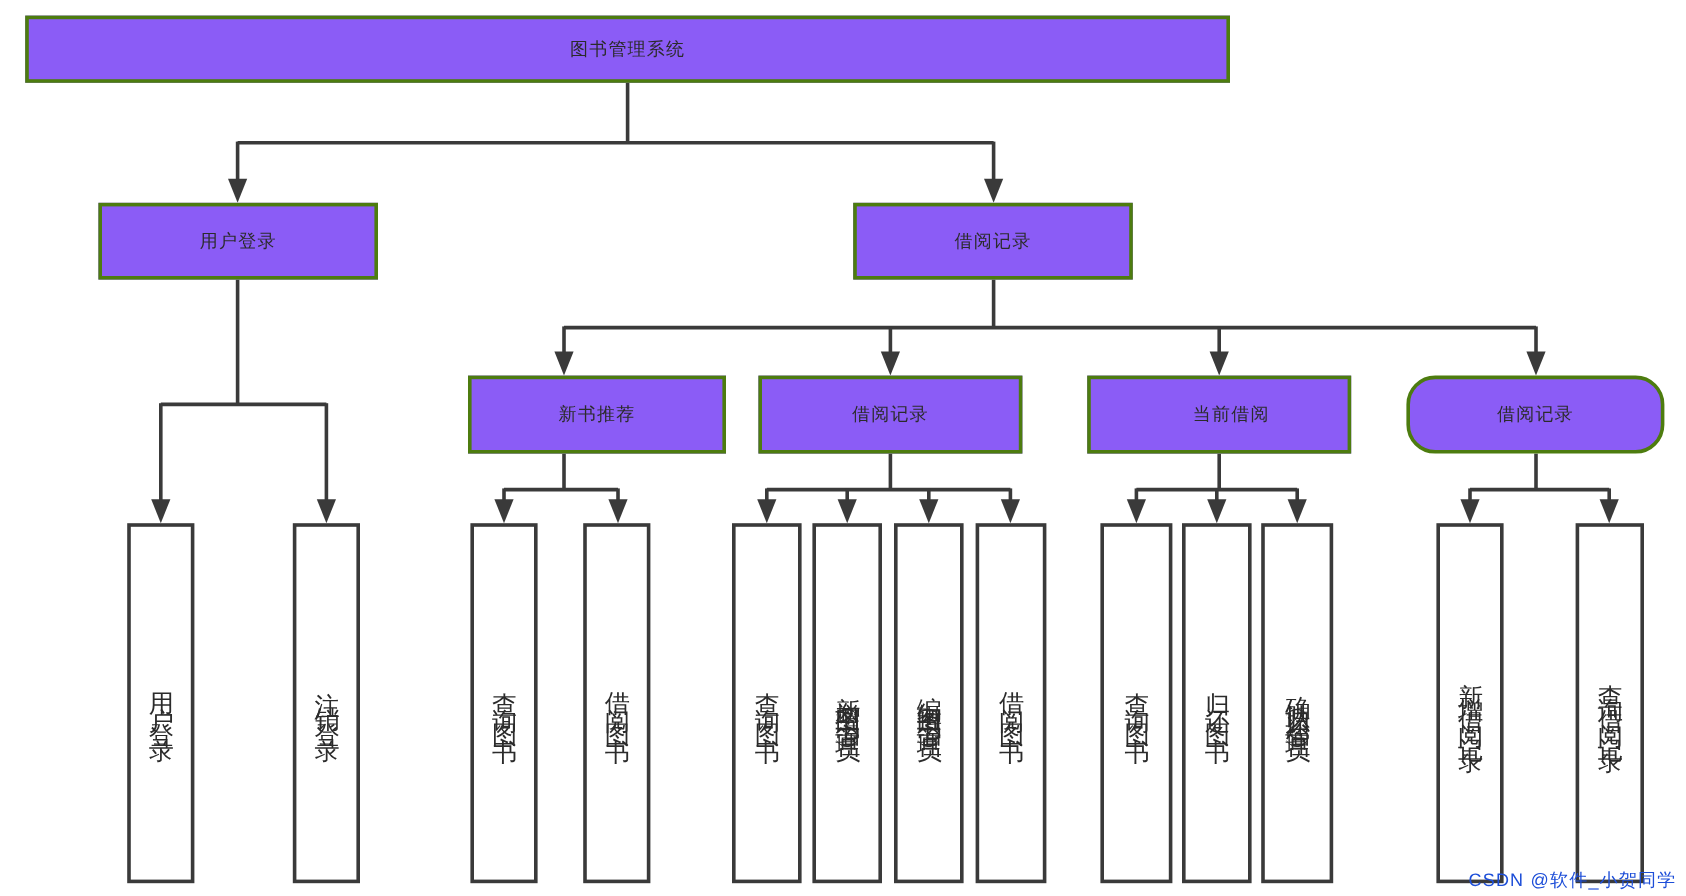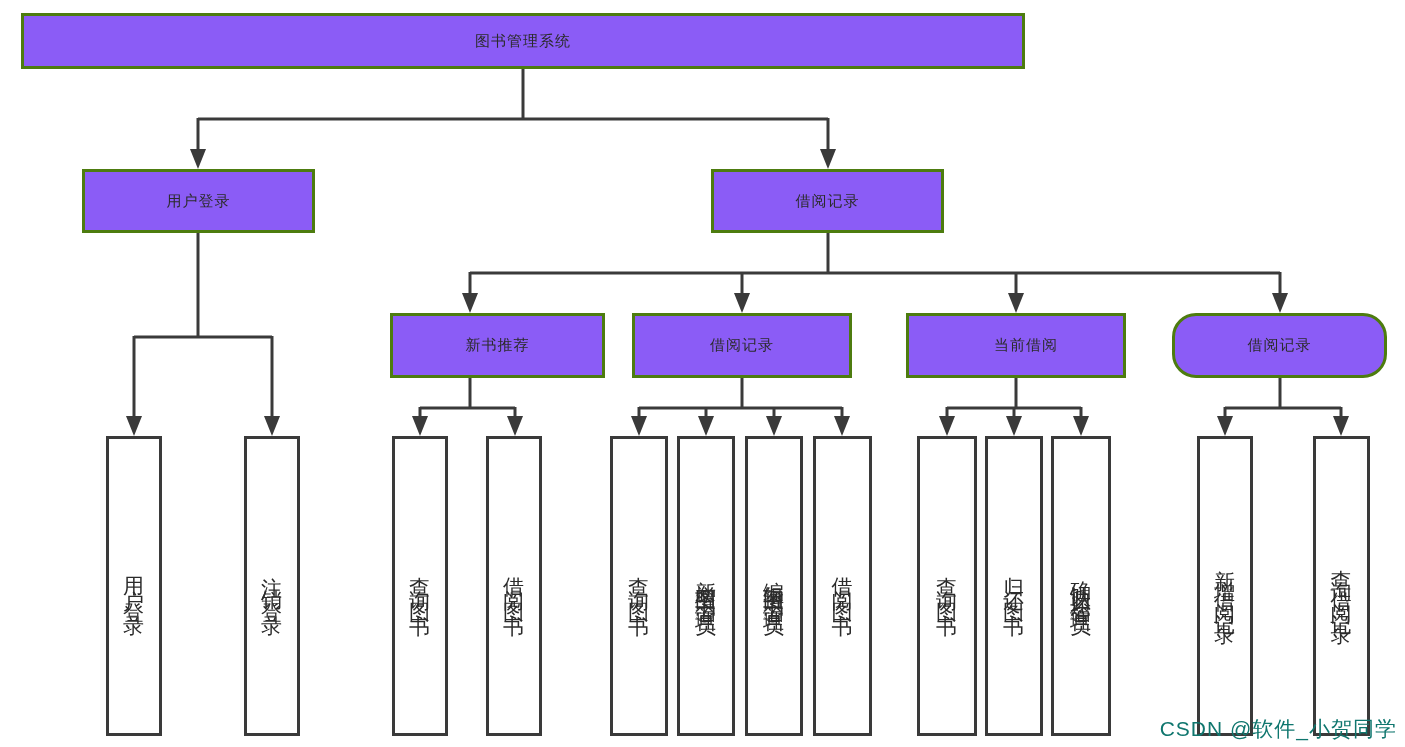--- a/index.html
+++ b/index.html
@@ -18,21 +18,21 @@
     border:3px solid #3a3a3a;display:flex;align-items:center;justify-content:center;
     z-index:2;
   }
   .vtext{
     writing-mode:vertical-rl;text-orientation:mixed;white-space:nowrap;
     font-size:21px;line-height:1;color:#2b2b2b;letter-spacing:13px;
   }
   .leaf.mid .vtext{letter-spacing:11px;}
   .leaf.long .vtext{letter-spacing:5px;}
   #watermark{
-    position:absolute;right:8px;bottom:4px;font-size:21px;color:#0f766e;
+    position:absolute;right:8px;bottom:4px;font-size:15px;color:#1d4ed8;
     z-index:3;letter-spacing:1px;
   }
 </style>
 </head>
 <body>
 
 <div id="stage">
 
   <svg id="wires" viewBox="0 0 1405 747" xmlns="http://www.w3.org/2000/svg">
     <g stroke="#3a3a3a" stroke-width="3" fill="none">

